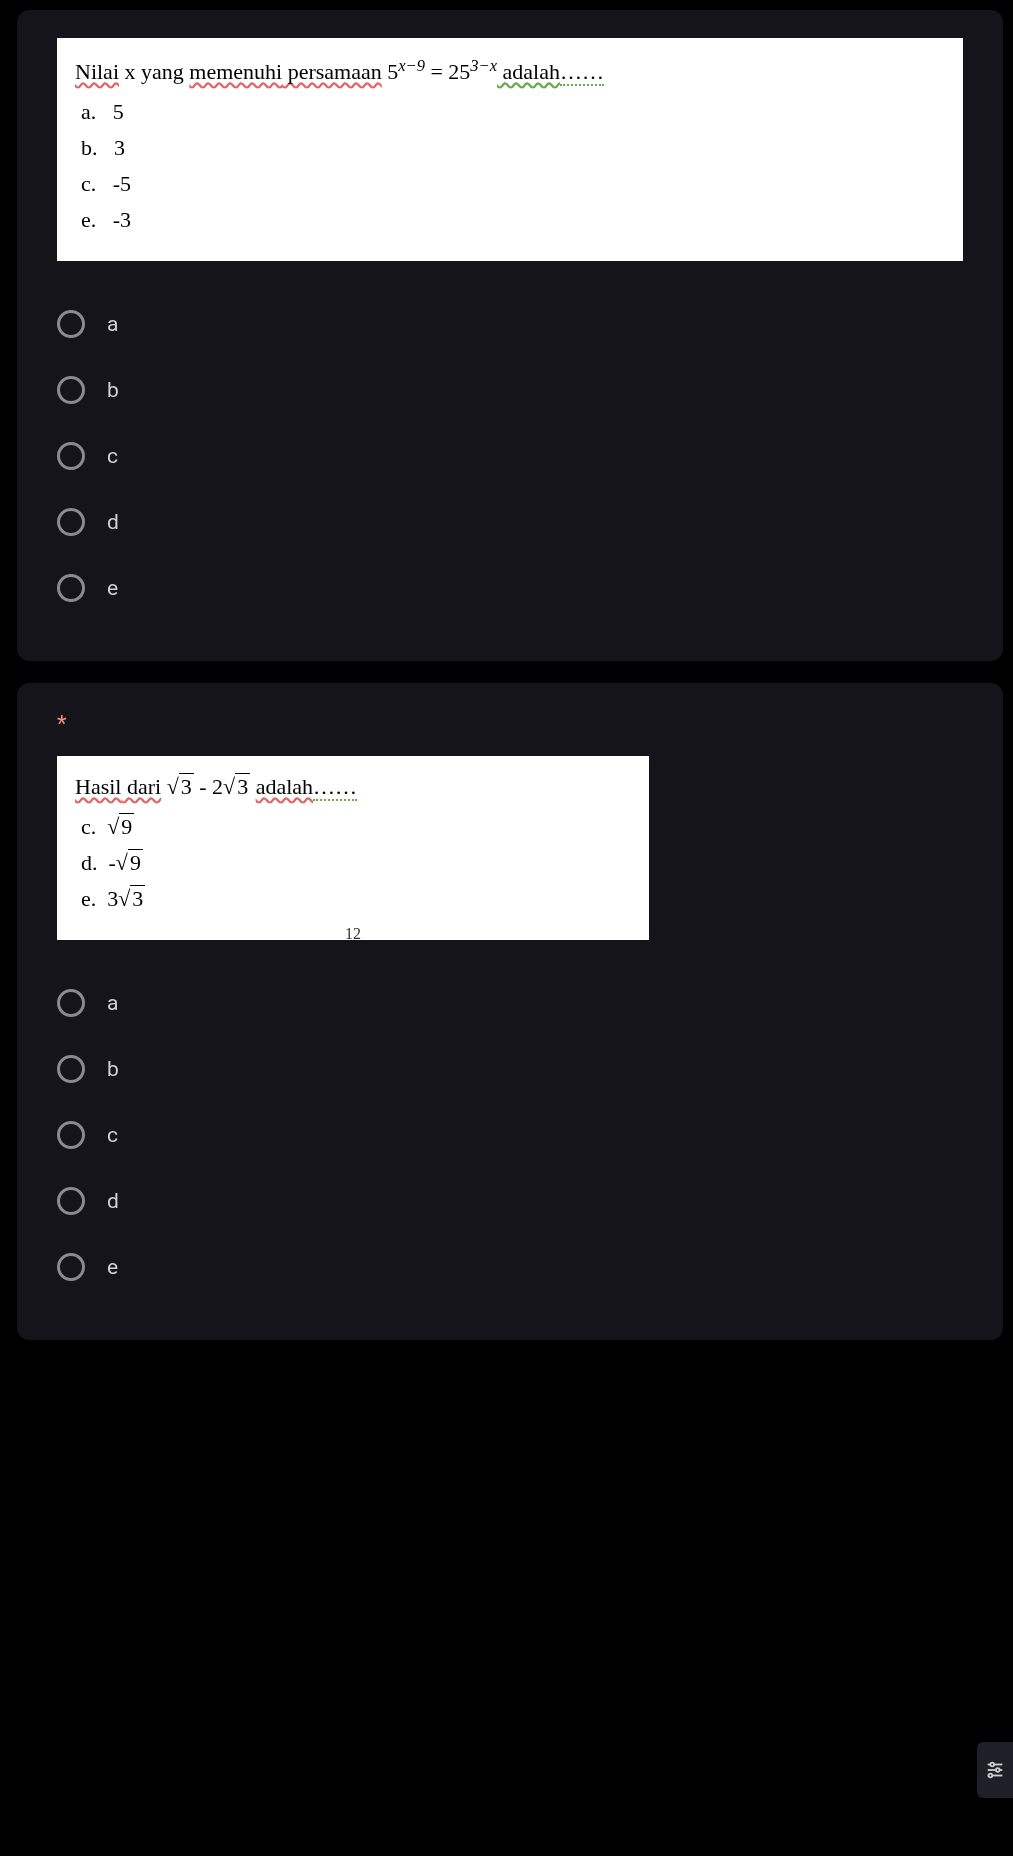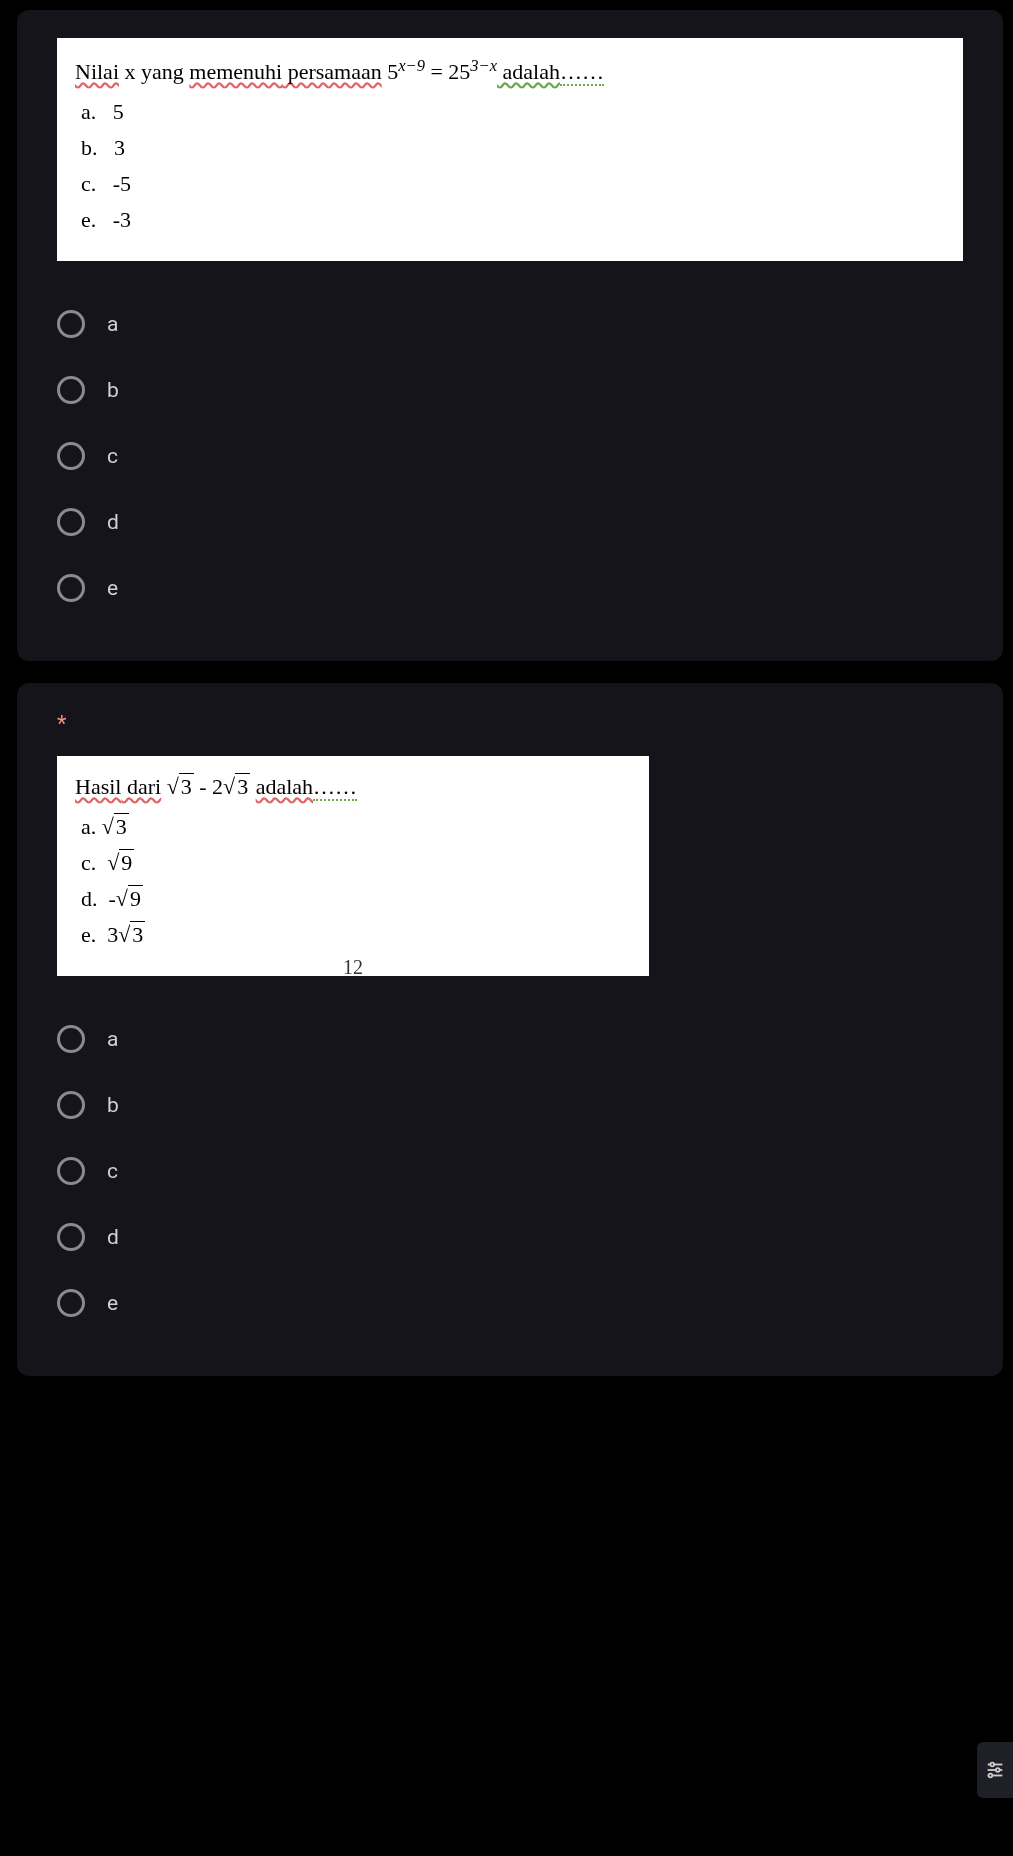--- a/index.html
+++ b/index.html
@@ -81,21 +81,21 @@
   .option-label {
     color: #d0d0d6;
     font-size: 21px;
     font-family: 'Roboto', Arial, sans-serif;
   }
   .footer-num {
     position: absolute;
     bottom: -3px;
     left: 50%;
     transform: translateX(-50%);
-    font-size: 20px;
+    font-size: 16px;
     color: #333;
   }
   .fab {
     position: fixed;
     right: 0;
     bottom: 58px;
     width: 36px;
     height: 56px;
     background: #1f1f28;
     border-radius: 6px 0 0 6px;
@@ -148,21 +148,20 @@
 
 <div class="card q2">
   <div class="card-inner">
     <div class="required">*</div>
     <div class="question-image">
       <div class="q-text">
         <span class="wavy-red">Hasil</span><span class="wavy-red"> dari</span>
         <span class="sqrt"><span class="rad">3</span></span><span> - 2</span><span class="sqrt"><span class="rad">3</span></span>
         <span class="wavy-red"> adalah</span><span class="wavy-greendots">……</span>
       </div>
-      <div class="q-opt"><span>a.</span> <span></span><span class="sqrt"><span class="rad">3</span></span></div>
       <div class="q-opt"><span>c.</span>&nbsp;&nbsp;<span></span><span class="sqrt"><span class="rad">9</span></span></div>
       <div class="q-opt"><span>d.</span>&nbsp;&nbsp;<span>-</span><span class="sqrt"><span class="rad">9</span></span></div>
       <div class="q-opt"><span>e.</span>&nbsp;&nbsp;<span>3</span><span class="sqrt"><span class="rad">3</span></span></div>
       <div class="footer-num">12</div>
     </div>
     <div class="options">
       <div class="option-row">
           <div class="radio"></div>
           <span class="option-label">a</span>
         </div>

